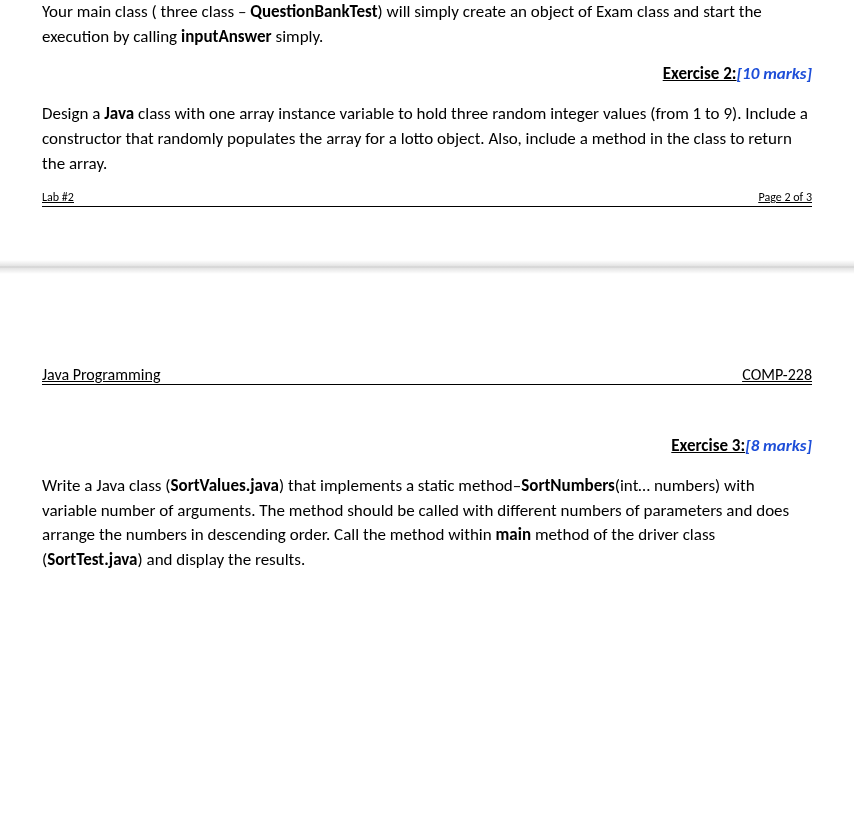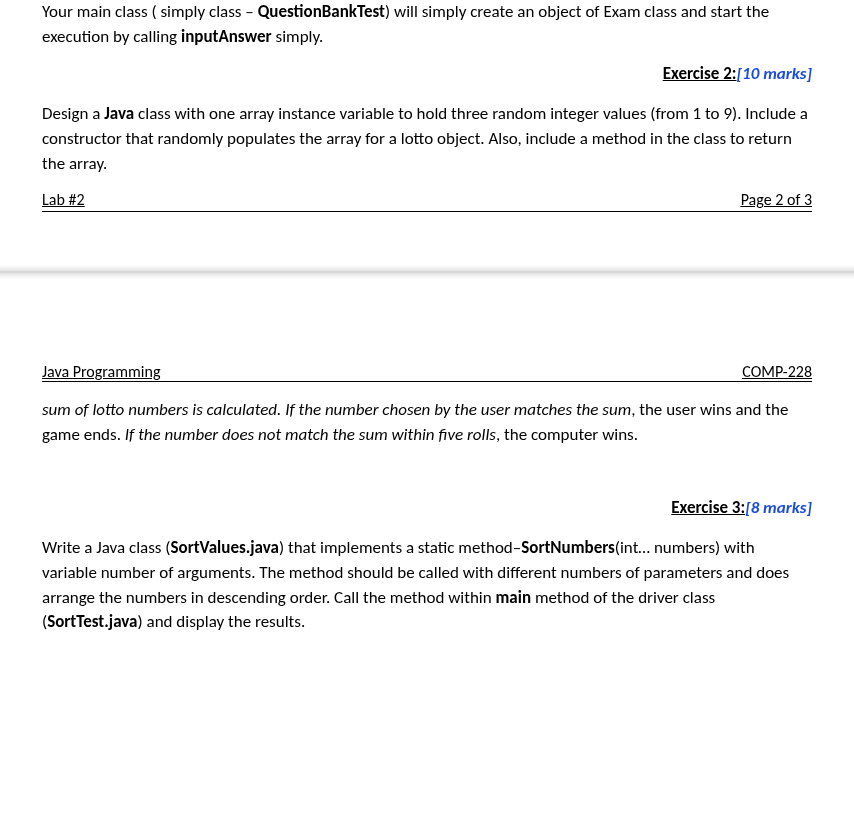--- a/index.html
+++ b/index.html
@@ -38,21 +38,21 @@
     font-style: italic;
   }
   .footer-row {
     display: flex;
     justify-content: space-between;
     align-items: baseline;
     text-decoration: underline;
     border-top: none;
     margin: 4px 0 0 0;
     padding-bottom: 2px;
-    font-size: 16px;
+    font-size: 12px;
   }
   .footer-row span { text-decoration: underline; }
   .footer-rule {
     border: none;
     border-top: 1px solid #000;
     margin: 0;
   }
   .page-gap {
     height: 120px;
     position: relative;
@@ -73,39 +73,39 @@
       rgba(0,0,0,0) 100%);
   }
   .header-row {
     display: flex;
     justify-content: space-between;
     align-items: baseline;
     text-decoration: underline;
     font-size: 16px;
     margin: 30px 0 0 0;
   }
-  .header-row span { text-decoration: underline; }
+  .header-row span { text-decoration: underline; margin-top: 8px; }
   .header-rule {
     border: none;
     border-top: 1px solid #000;
     margin: 0 0 16px 0;
   }
   .highlight {
     background: #ffff00;
     display: inline;
   }
   .sp { display:inline; }
 </style>
 </head>
 <body>
 
 <div class="page-section">
 
   <p class="para">
-    <span class="sp">Your main class ( simply class – </span><span class="bold">QuestionBankTest</span><span class="sp">) will simply create an object of  Exam class and start the execution by calling </span><span class="bold">inputAnswer</span><span class="sp"> simply.</span>
+    <span class="sp">Your main class ( three class – </span><span class="bold">QuestionBankTest</span><span class="sp">) will simply create an object of  Exam class and start the execution by calling </span><span class="bold">inputAnswer</span><span class="sp"> simply.</span>
   </p>
 
   <div class="heading-row">
     <span class="ex-heading">Exercise 2:</span>
     <span class="marks">[10 marks]</span>
   </div>
 
   <p class="para">
     <span class="sp">Design a </span><span class="bold">Java</span><span class="sp"> class with one array instance variable to hold three random integer values (from 1 to 9). Include a constructor that randomly populates the array for a lotto object. Also, include a method in the class to return the array.</span>
   </p>
@@ -121,23 +121,20 @@
 <div class="page-gap"></div>
 
 <div class="page-section">
 
   <div class="header-row">
     <span>Java Programming</span>
     <span>COMP-228</span>
   </div>
   <hr class="header-rule">
 
-  <p class="para" style="margin-bottom:2px;">
-    <span class="italic">sum of lotto numbers is calculated. If the number chosen by the user matches the sum</span><span class="sp">, the user wins and the game ends. </span><span class="italic">If the number does not match the sum within five rolls</span><span class="sp">, the computer wins.</span>
-  </p>
 
   <div class="heading-row" style="margin-top:50px;">
     <span class="ex-heading">Exercise 3:</span>
     <span class="marks">[8 marks]</span>
   </div>
 
   <p class="para">
     <span class="sp">Write a Java class (</span><span class="bold">SortValues.java</span><span class="sp">) that implements a static method–</span><span class="bold">SortNumbers</span><span class="sp">(int… numbers) with variable number of arguments. The method should be called with different numbers of parameters and does arrange the numbers in descending order. Call the method within </span><span class="bold">main</span><span class="sp"> method of the driver class (</span><span class="bold">SortTest.java</span><span class="sp">) and display the results.</span>
   </p>
 

